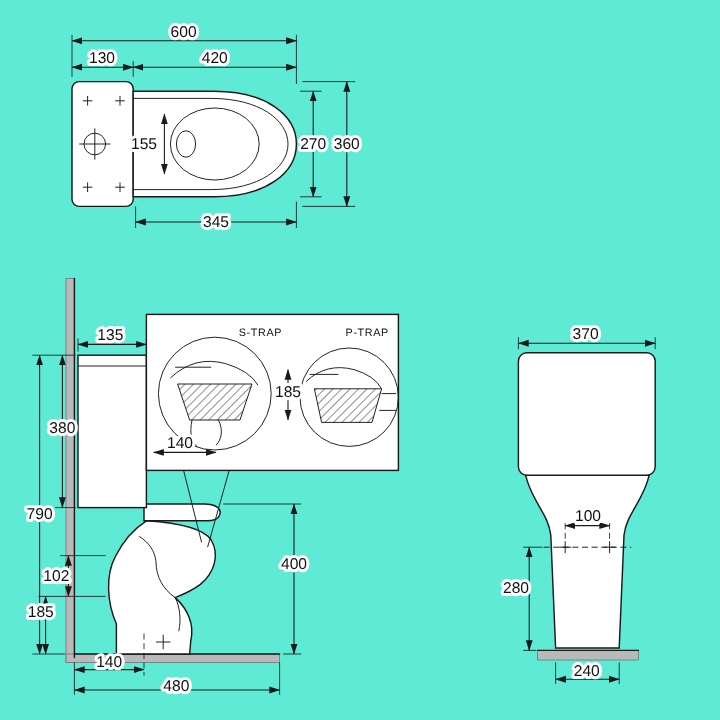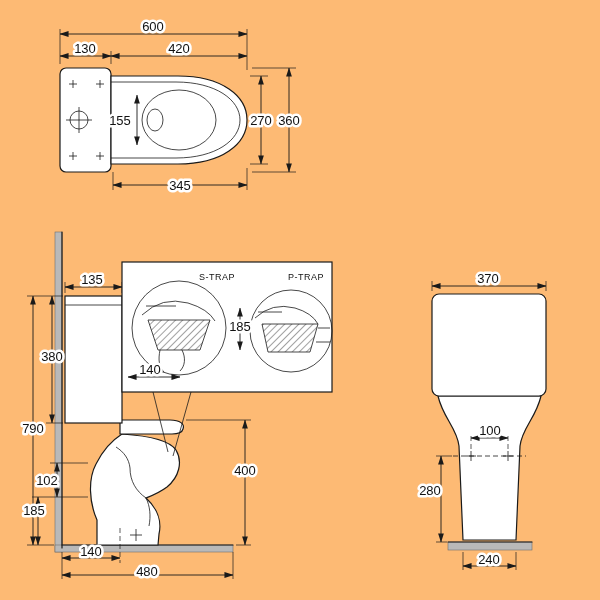--- a/index.html
+++ b/index.html
@@ -1,16 +1,16 @@
 <!DOCTYPE html>
 <html><head>
 <meta charset="utf-8">
 <style>
   html,body{margin:0;padding:0;background:#fff;}
-  .canvas{width:600px;height:600px;background:#fdba74;position:relative;overflow:hidden;}
+  .canvas{width:600px;height:600px;background:#5eead4;position:relative;overflow:hidden;}
   svg{display:block;}
   .ln{stroke:#1a1a1a;stroke-width:1.2;fill:none;stroke-linecap:round;}
   .lnf{stroke:#1a1a1a;stroke-width:1.2;fill:#fff;}
   .thin{stroke:#1a1a1a;stroke-width:0.8;fill:none;}
   .dim{stroke:#1a1a1a;stroke-width:0.9;fill:none;}
   .ext{stroke:#1a1a1a;stroke-width:0.7;fill:none;}
   .dash{stroke-dasharray:5 3;}
   .gray{fill:#b9b9b9;stroke:#6e6e6e;stroke-width:0.6;}
   text{font-family:"Liberation Sans",sans-serif;font-size:13px;fill:#111;}
   .lbl{text-anchor:middle;dominant-baseline:central;paint-order:stroke;stroke:#fff;stroke-width:5px;stroke-linejoin:round;}

